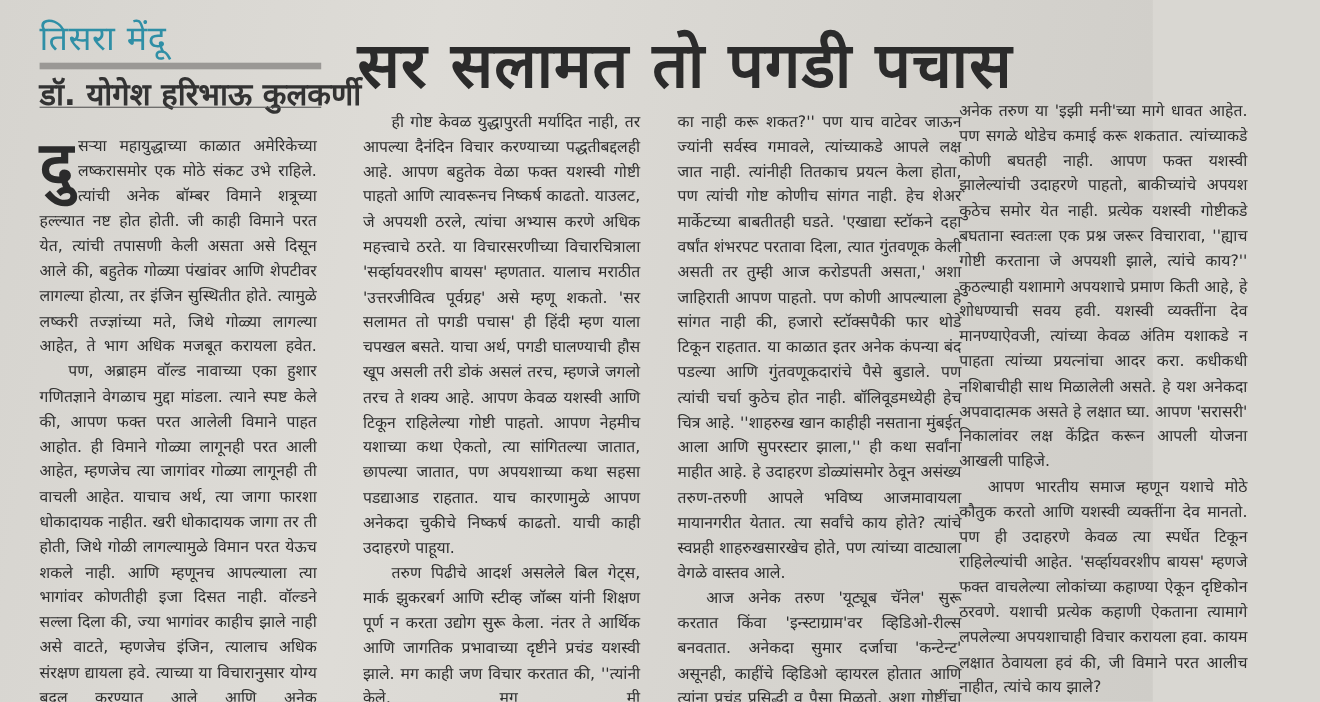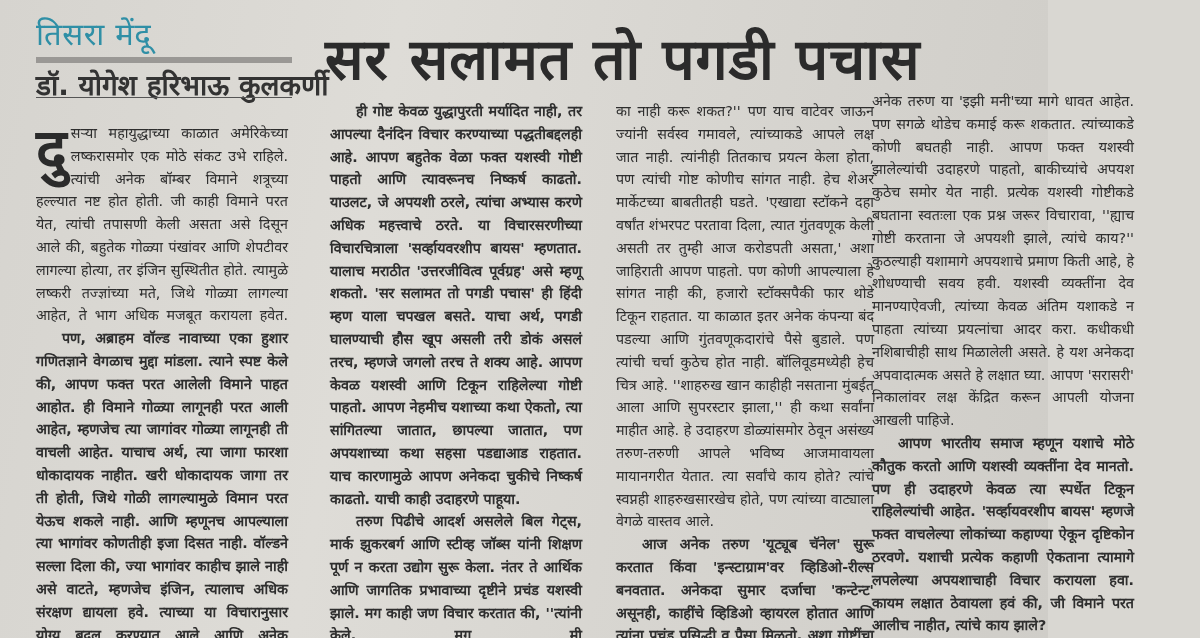--- a/index.html
+++ b/index.html
@@ -31,21 +31,21 @@
   }
   .headline {
     position: absolute; left: 325px; top: 18px;
     font-size: 57px; font-weight: bold; color: #2b2b2b; letter-spacing: 1px;
   }
   .col {
     position: absolute; font-size: 14.3px; line-height: 22.8px; color: #2e2e2e;
   }
   .col p { margin: 0; text-align: justify; text-align-last: justify; }
   .col p.last { text-align-last: left; }
-  .col p.indent { text-indent: 26px; font-weight: bold; }
+  .col p.indent { text-indent: 26px; }
   .col1 { left: 36px; top: 122px; width: 252px; }
   .col2 { left: 330px; top: 100px; width: 252px; }
   .col3 { left: 616px; top: 100px; width: 258px; }
   .col4 { left: 872px; top: 90px; width: 262px; }
   .dropcap {
     float: left; font-size: 58px; line-height: 56px; font-weight: bold;
     margin: 0 4px 0 0; color: #2b2b2b;
   }
 </style>
 </head>

